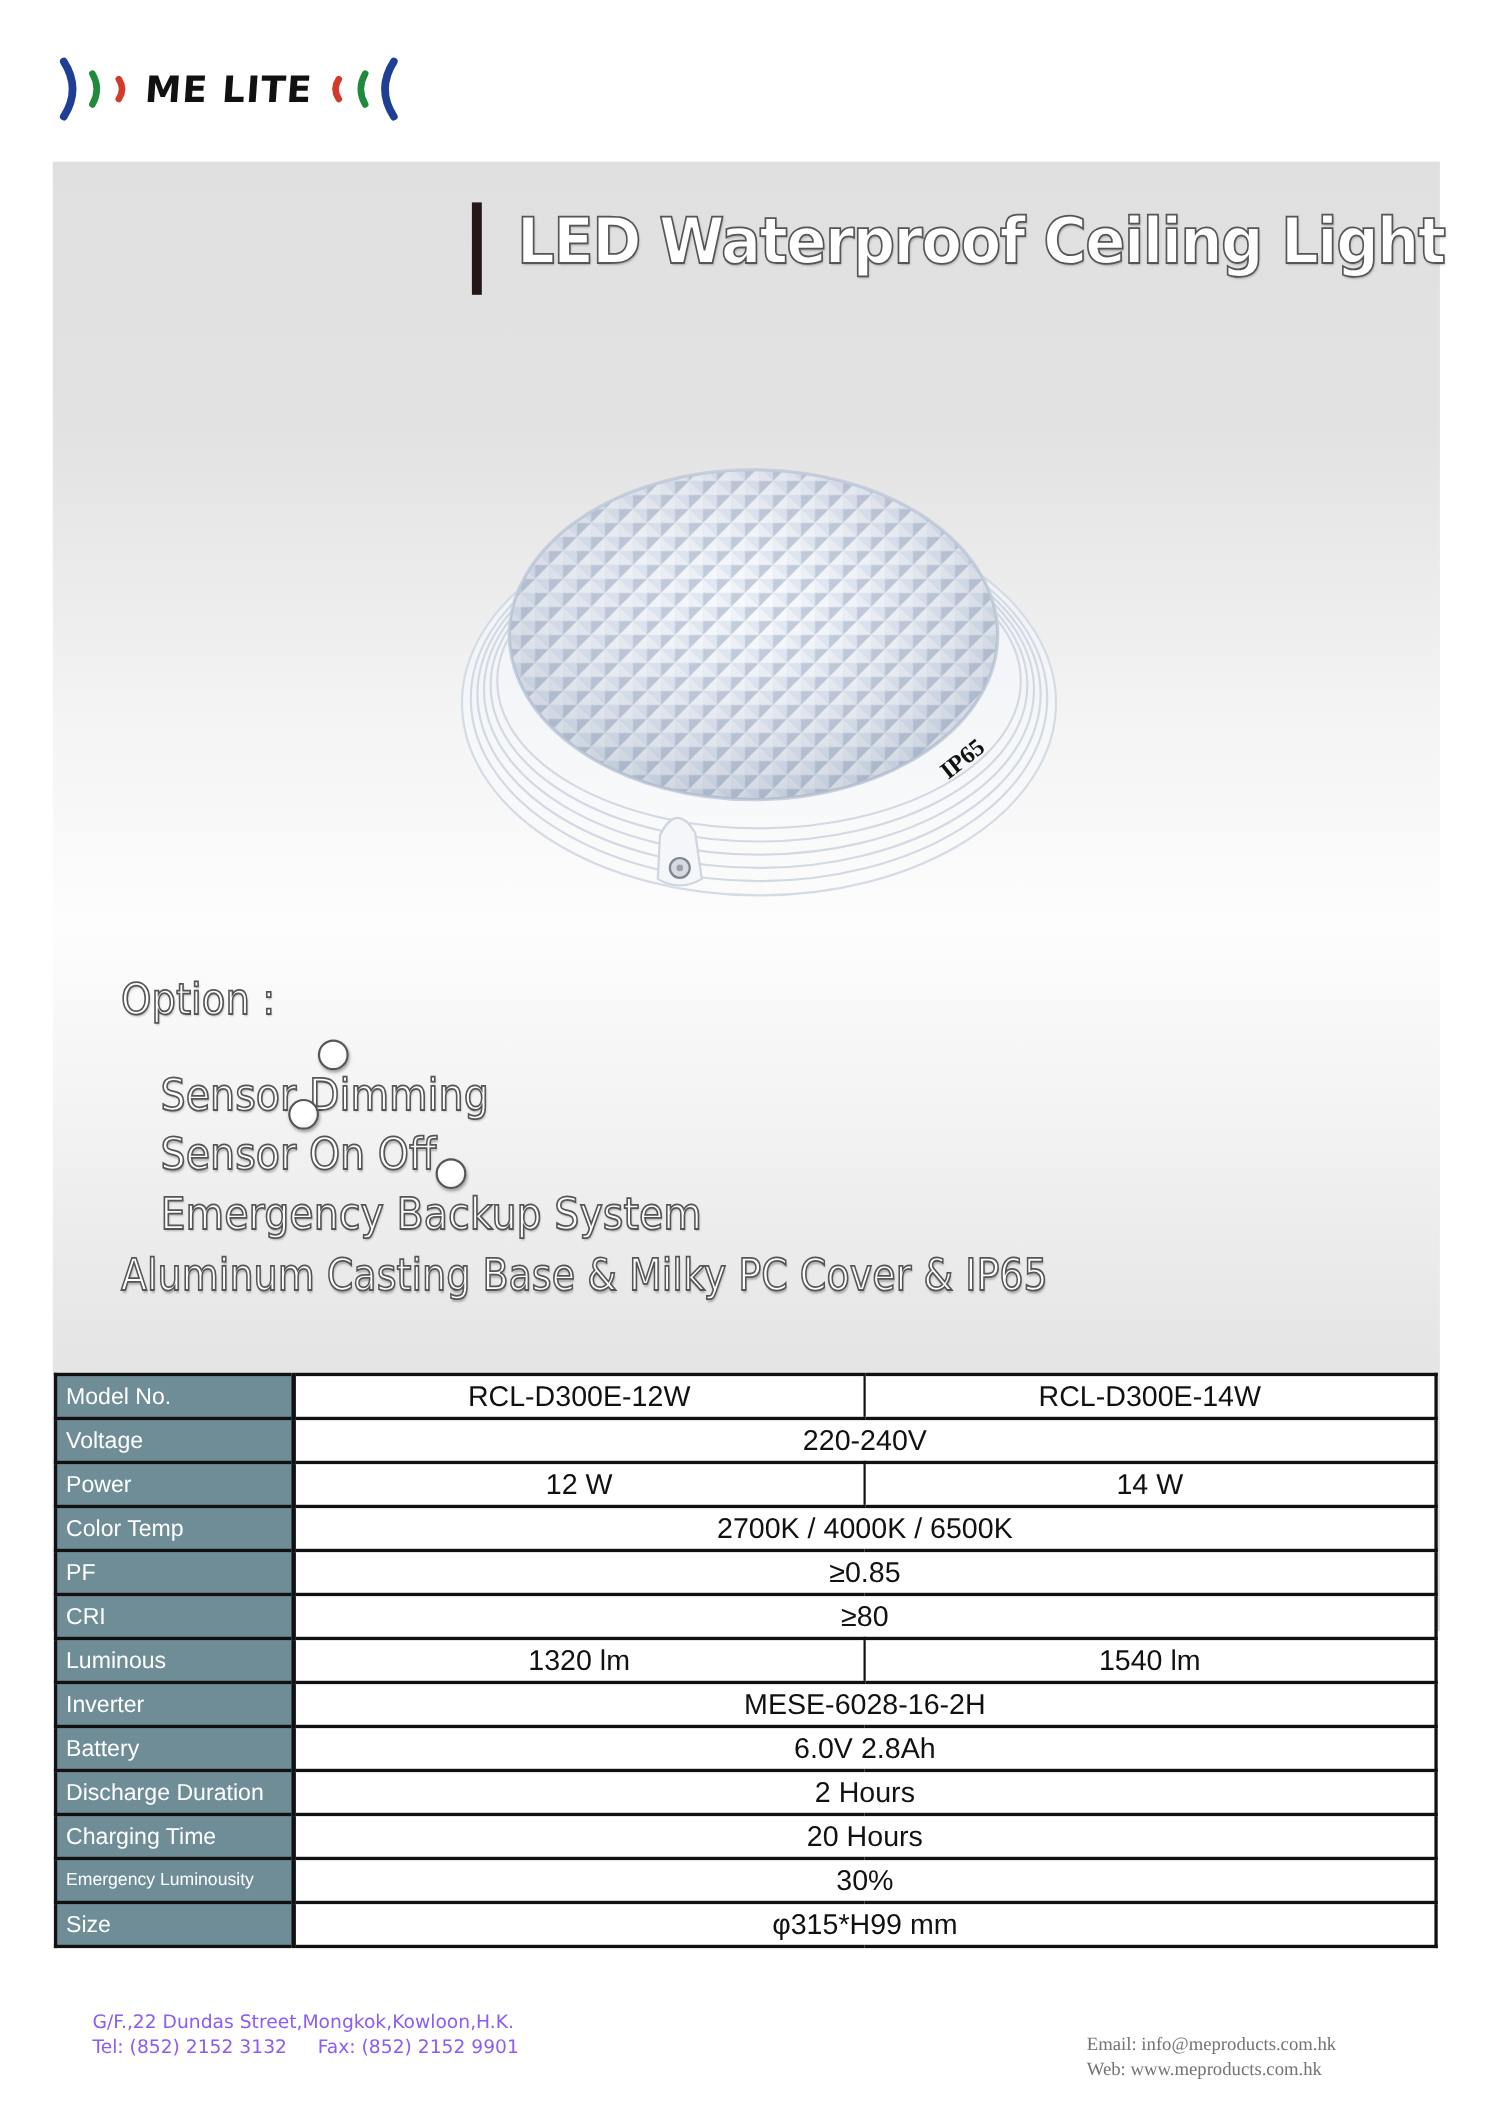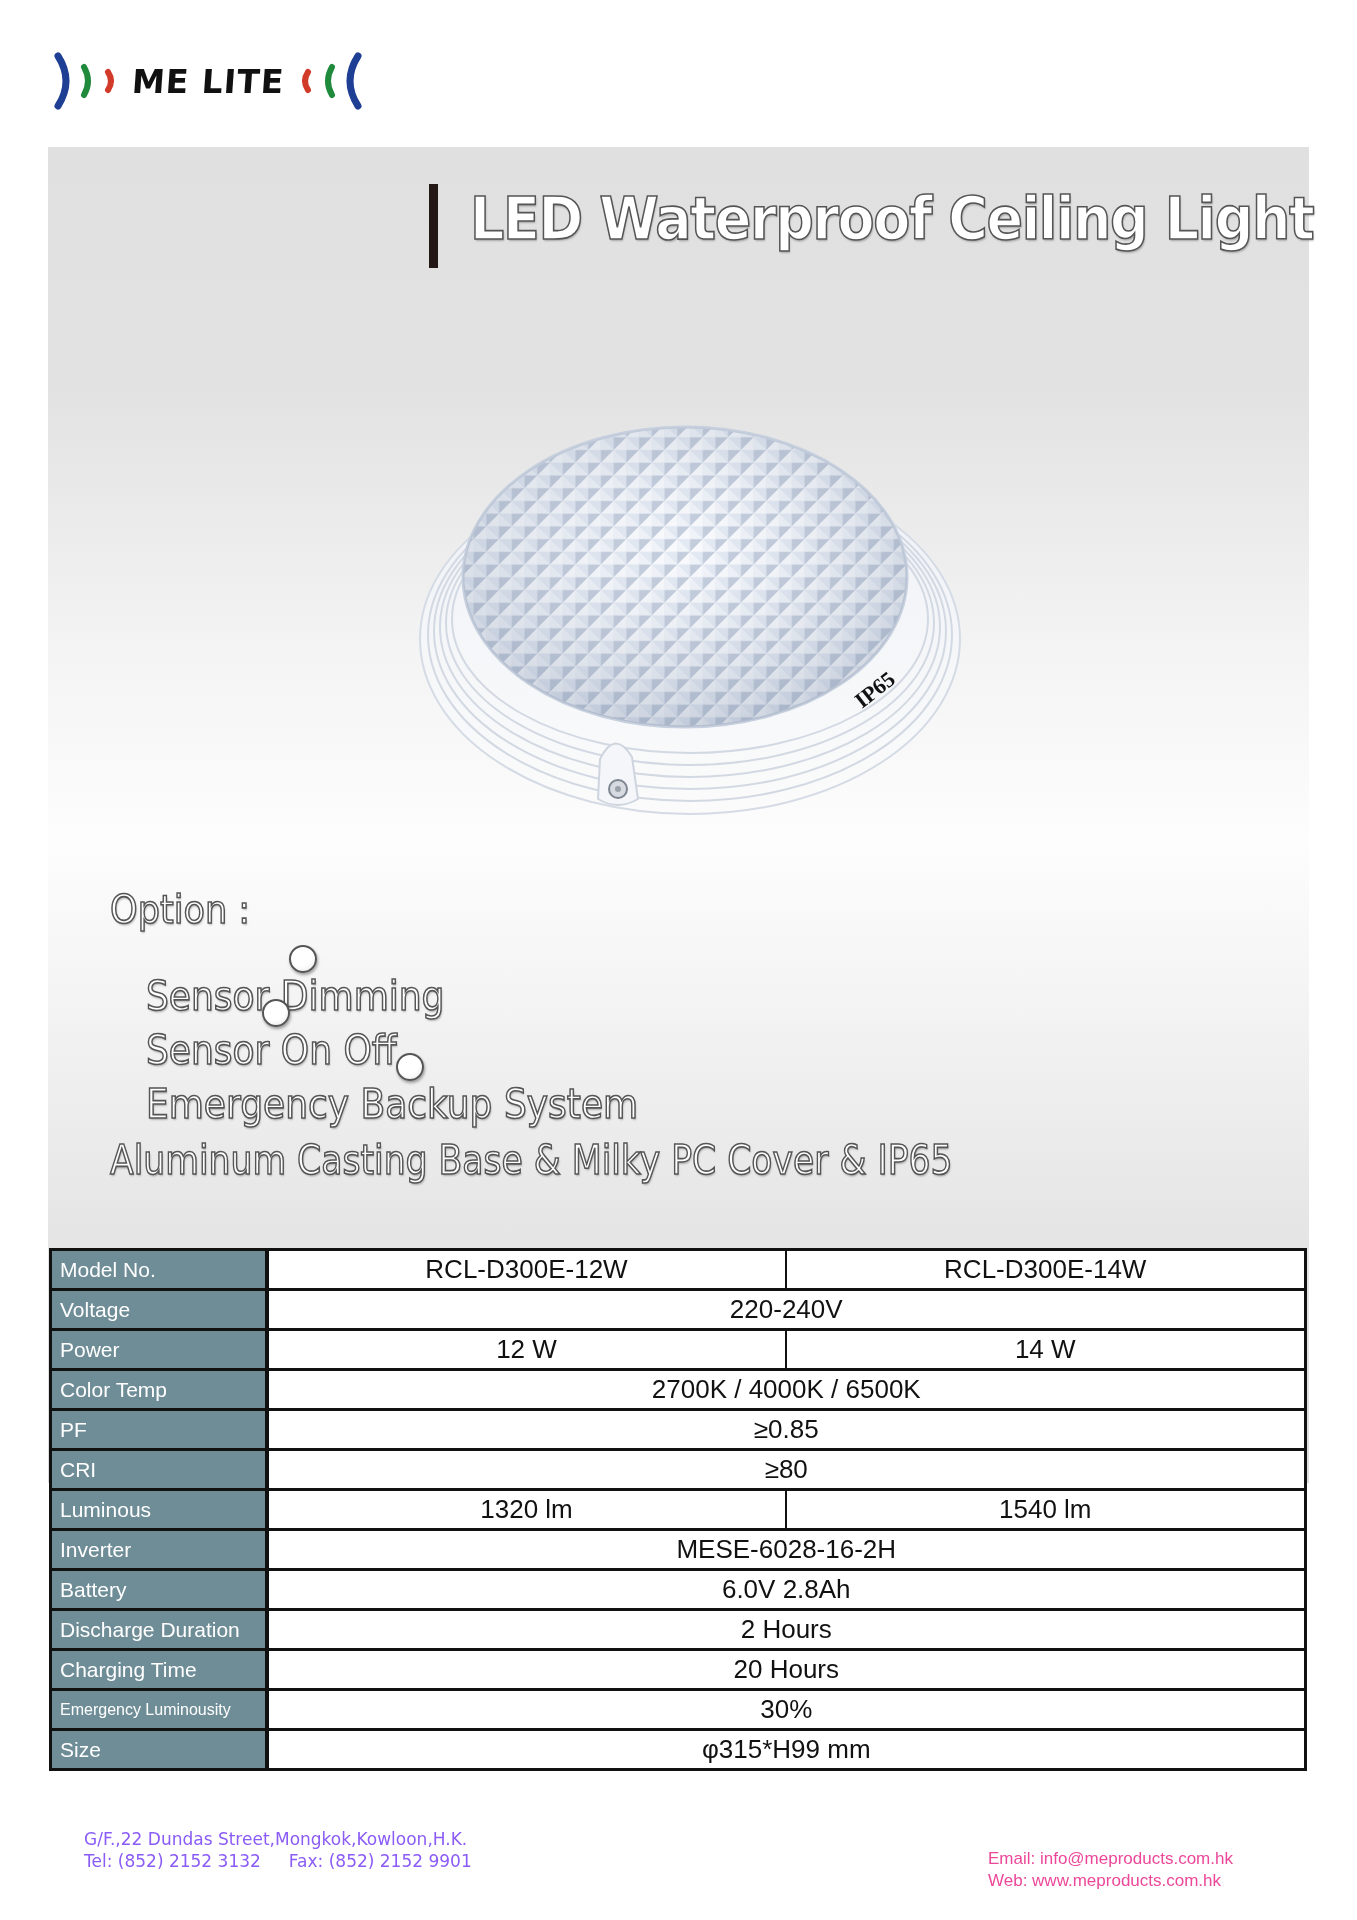--- a/index.html
+++ b/index.html
@@ -104,22 +104,22 @@
     .spec td.value.split-right { border-left: 2px solid #14532d; }
     
     .footer-left {
       position: absolute; left: 84px; top: 1828px;
       font-family: "DejaVu Sans", sans-serif; font-size: 17px;
       line-height: 22px; color: #8b5cf6;
     }
     .footer-left .gap { display: inline-block; width: 28px; }
     .footer-right {
       position: absolute; left: 988px; top: 1848px;
-      font-family: Liberation Sans, sans-serif; font-size: 17px;
-      line-height: 22px; color: #ec4899;
+      font-family: Liberation Serif, serif; font-size: 17px;
+      line-height: 22px; color: #737373;
     }
   </style>
 </head>
 <body>
 
 <div class="logo">
   <svg width="70" height="62" viewBox="0 0 70 62">
     <path d="M6 6 Q22 31 6 56" stroke="#1f3f95" stroke-width="7" fill="none" stroke-linecap="round"></path>
     <path d="M32 17 Q40 31 32 45" stroke="#1f8a3c" stroke-width="6" fill="none" stroke-linecap="round"></path>
     <path d="M56 22 Q62 31 56 40" stroke="#d23a2a" stroke-width="6" fill="none" stroke-linecap="round"></path>

